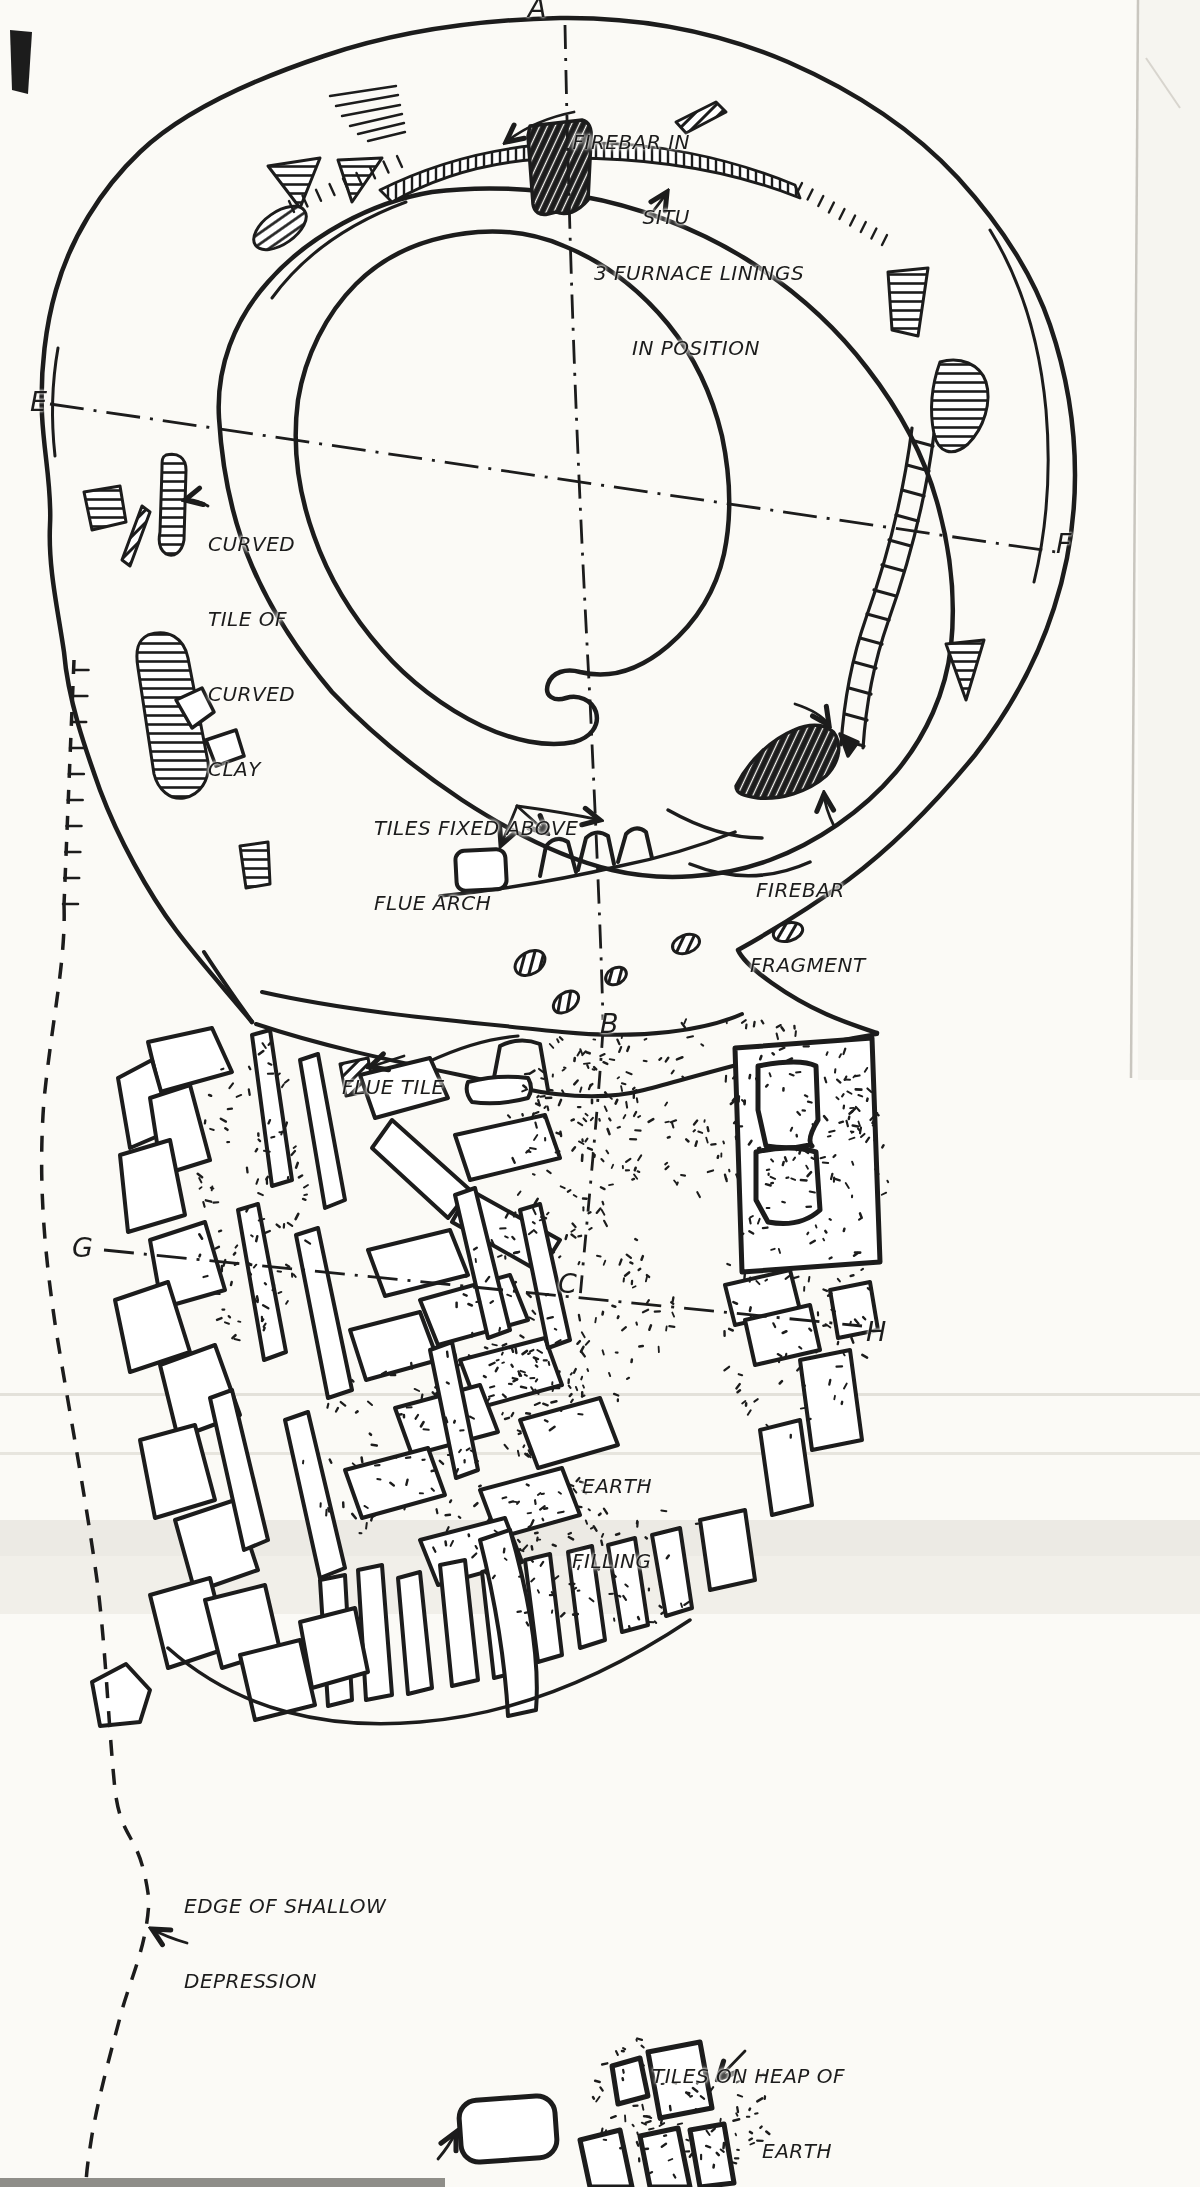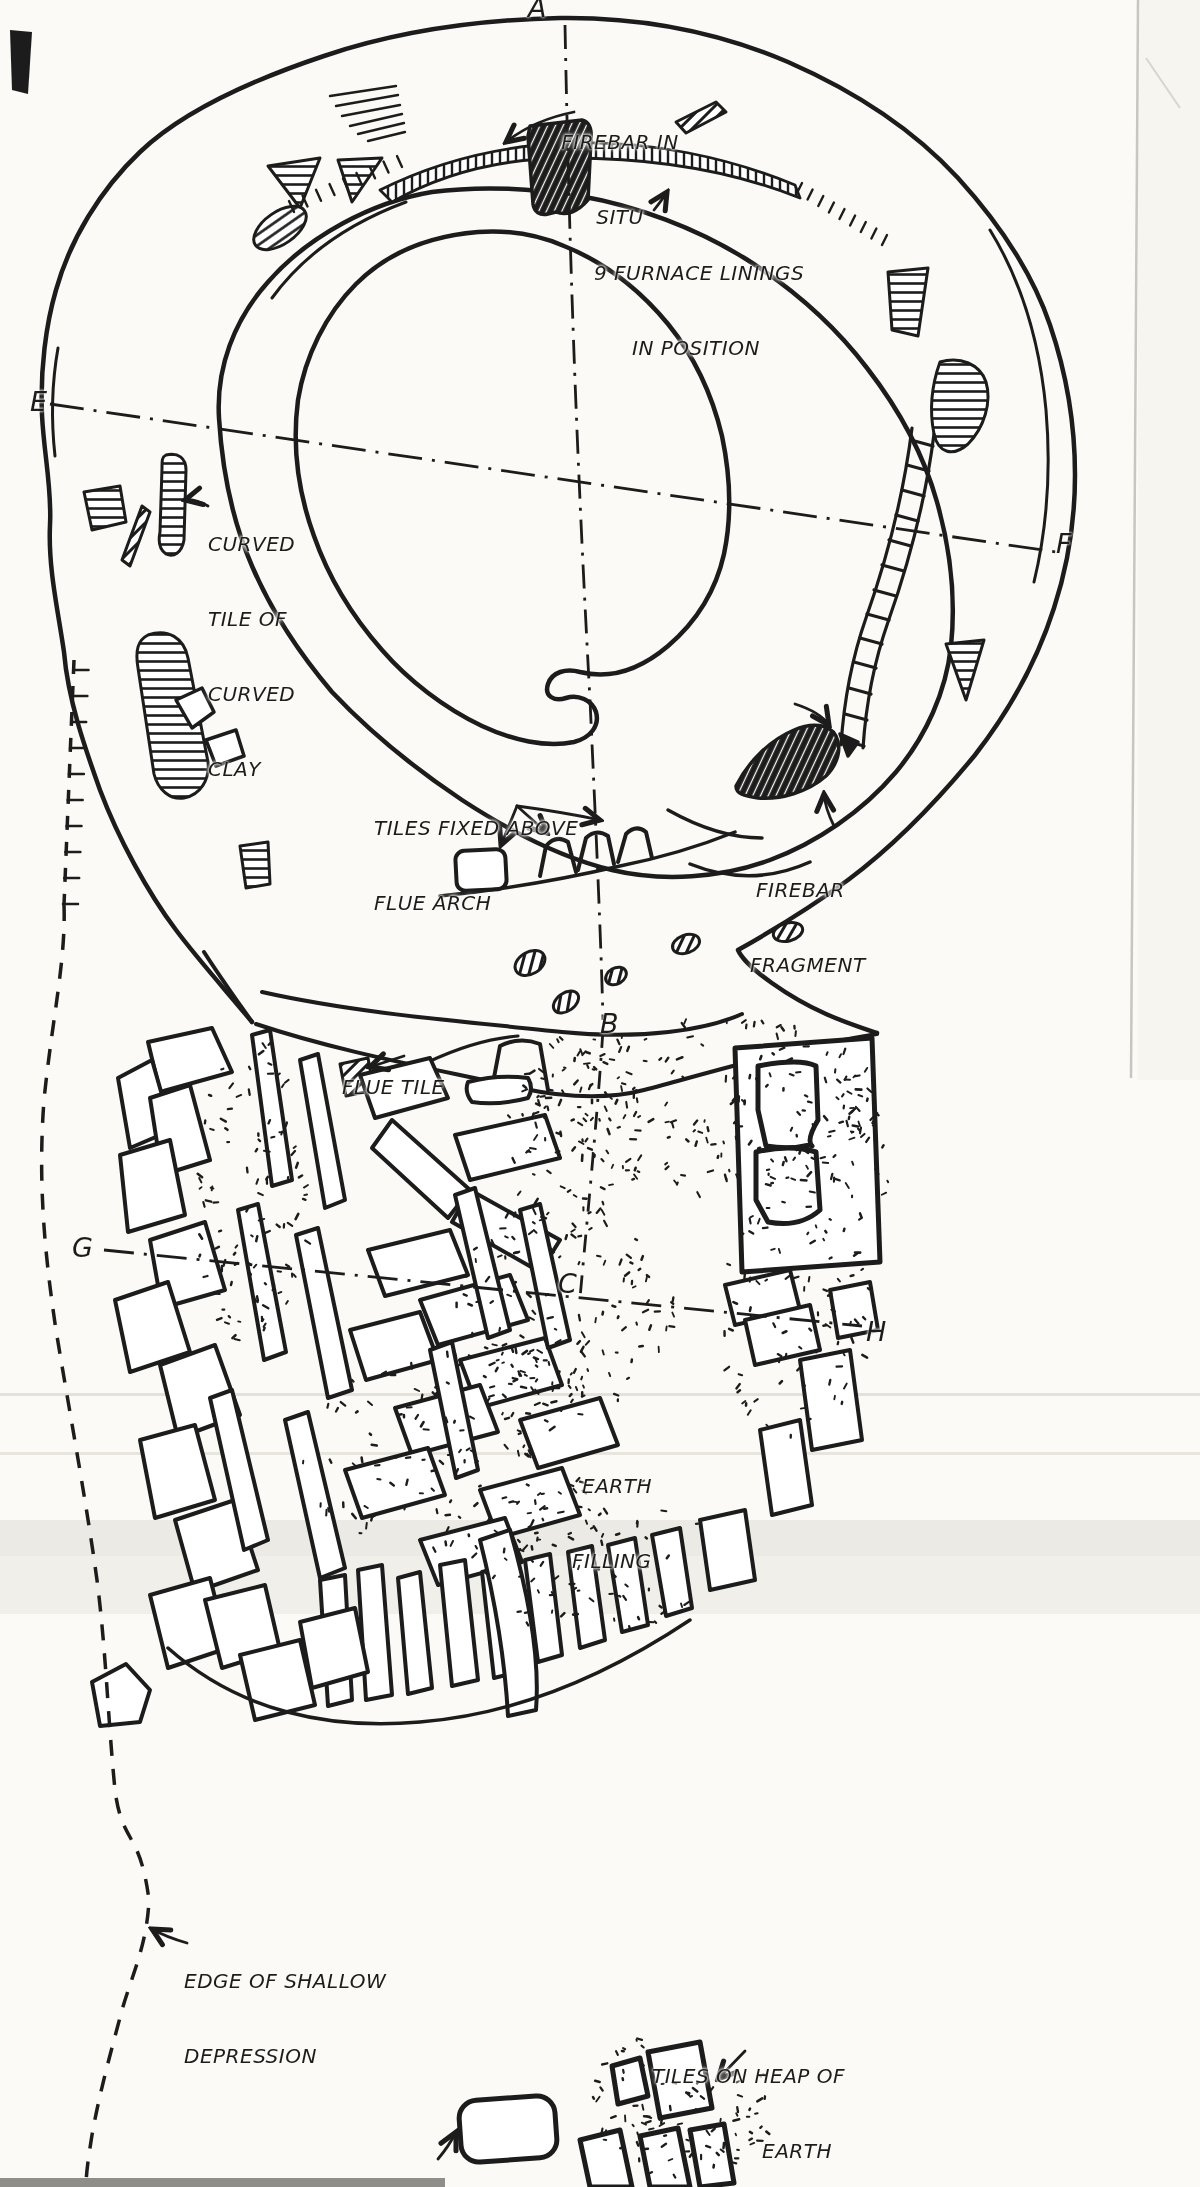--- a/index.html
+++ b/index.html
@@ -1206,27 +1206,27 @@
 </svg>
 
 <div class="marker" style="left:528px;top:-8px">A</div>
 <div class="marker" style="left:600px;top:1008px">B</div>
 <div class="marker" style="left:558px;top:1268px">C</div>
 <div class="marker" style="left:30px;top:386px">E</div>
 <div class="marker" style="left:1056px;top:528px">F</div>
 <div class="marker" style="left:72px;top:1232px">G</div>
 <div class="marker" style="left:866px;top:1316px">H</div>
 
-<div class="lbl" style="left:550px;top:80px;width:140px;text-align:center">
+<div class="lbl" style="left:550px;top:80px;width:140px;text-align:right">
   <span class="ln">FIREBAR IN</span>
   <span class="ln">SITU</span>
 </div>
 
 <div class="lbl" style="left:594px;top:211px">
-  <span class="ln">9 FURNACE LININGS</span>
+  <span class="ln">3 FURNACE LININGS</span>
   <span class="ln" style="padding-left:38px">IN POSITION</span>
 </div>
 
 
 <div class="lbl" style="left:208px;top:482px">
   <span class="ln">CURVED</span>
   <span class="ln">TILE OF</span>
   <span class="ln">CURVED</span>
   <span class="ln">CLAY</span>
 </div>
@@ -1245,21 +1245,21 @@
 <div class="lbl" style="left:342px;top:1025px">
   <span class="ln">FLUE TILE</span>
 </div>
 
 
 <div class="lbl" style="left:572px;top:1424px">
   <span class="ln" style="padding-left:10px">EARTH</span>
   <span class="ln">FILLING</span>
 </div>
 
-<div class="lbl" style="left:184px;top:1919px">
+<div class="lbl" style="left:184px;top:1844px">
   <span class="ln">EDGE OF SHALLOW</span>
   <span class="ln">DEPRESSION</span>
 </div>
 
 <div class="lbl" style="left:652px;top:2014px">
   <span class="ln">TILES ON HEAP OF</span>
   <span class="ln" style="padding-left:110px">EARTH</span>
 </div>
 
 <div class="lbl" style="left:416px;top:2159px">

